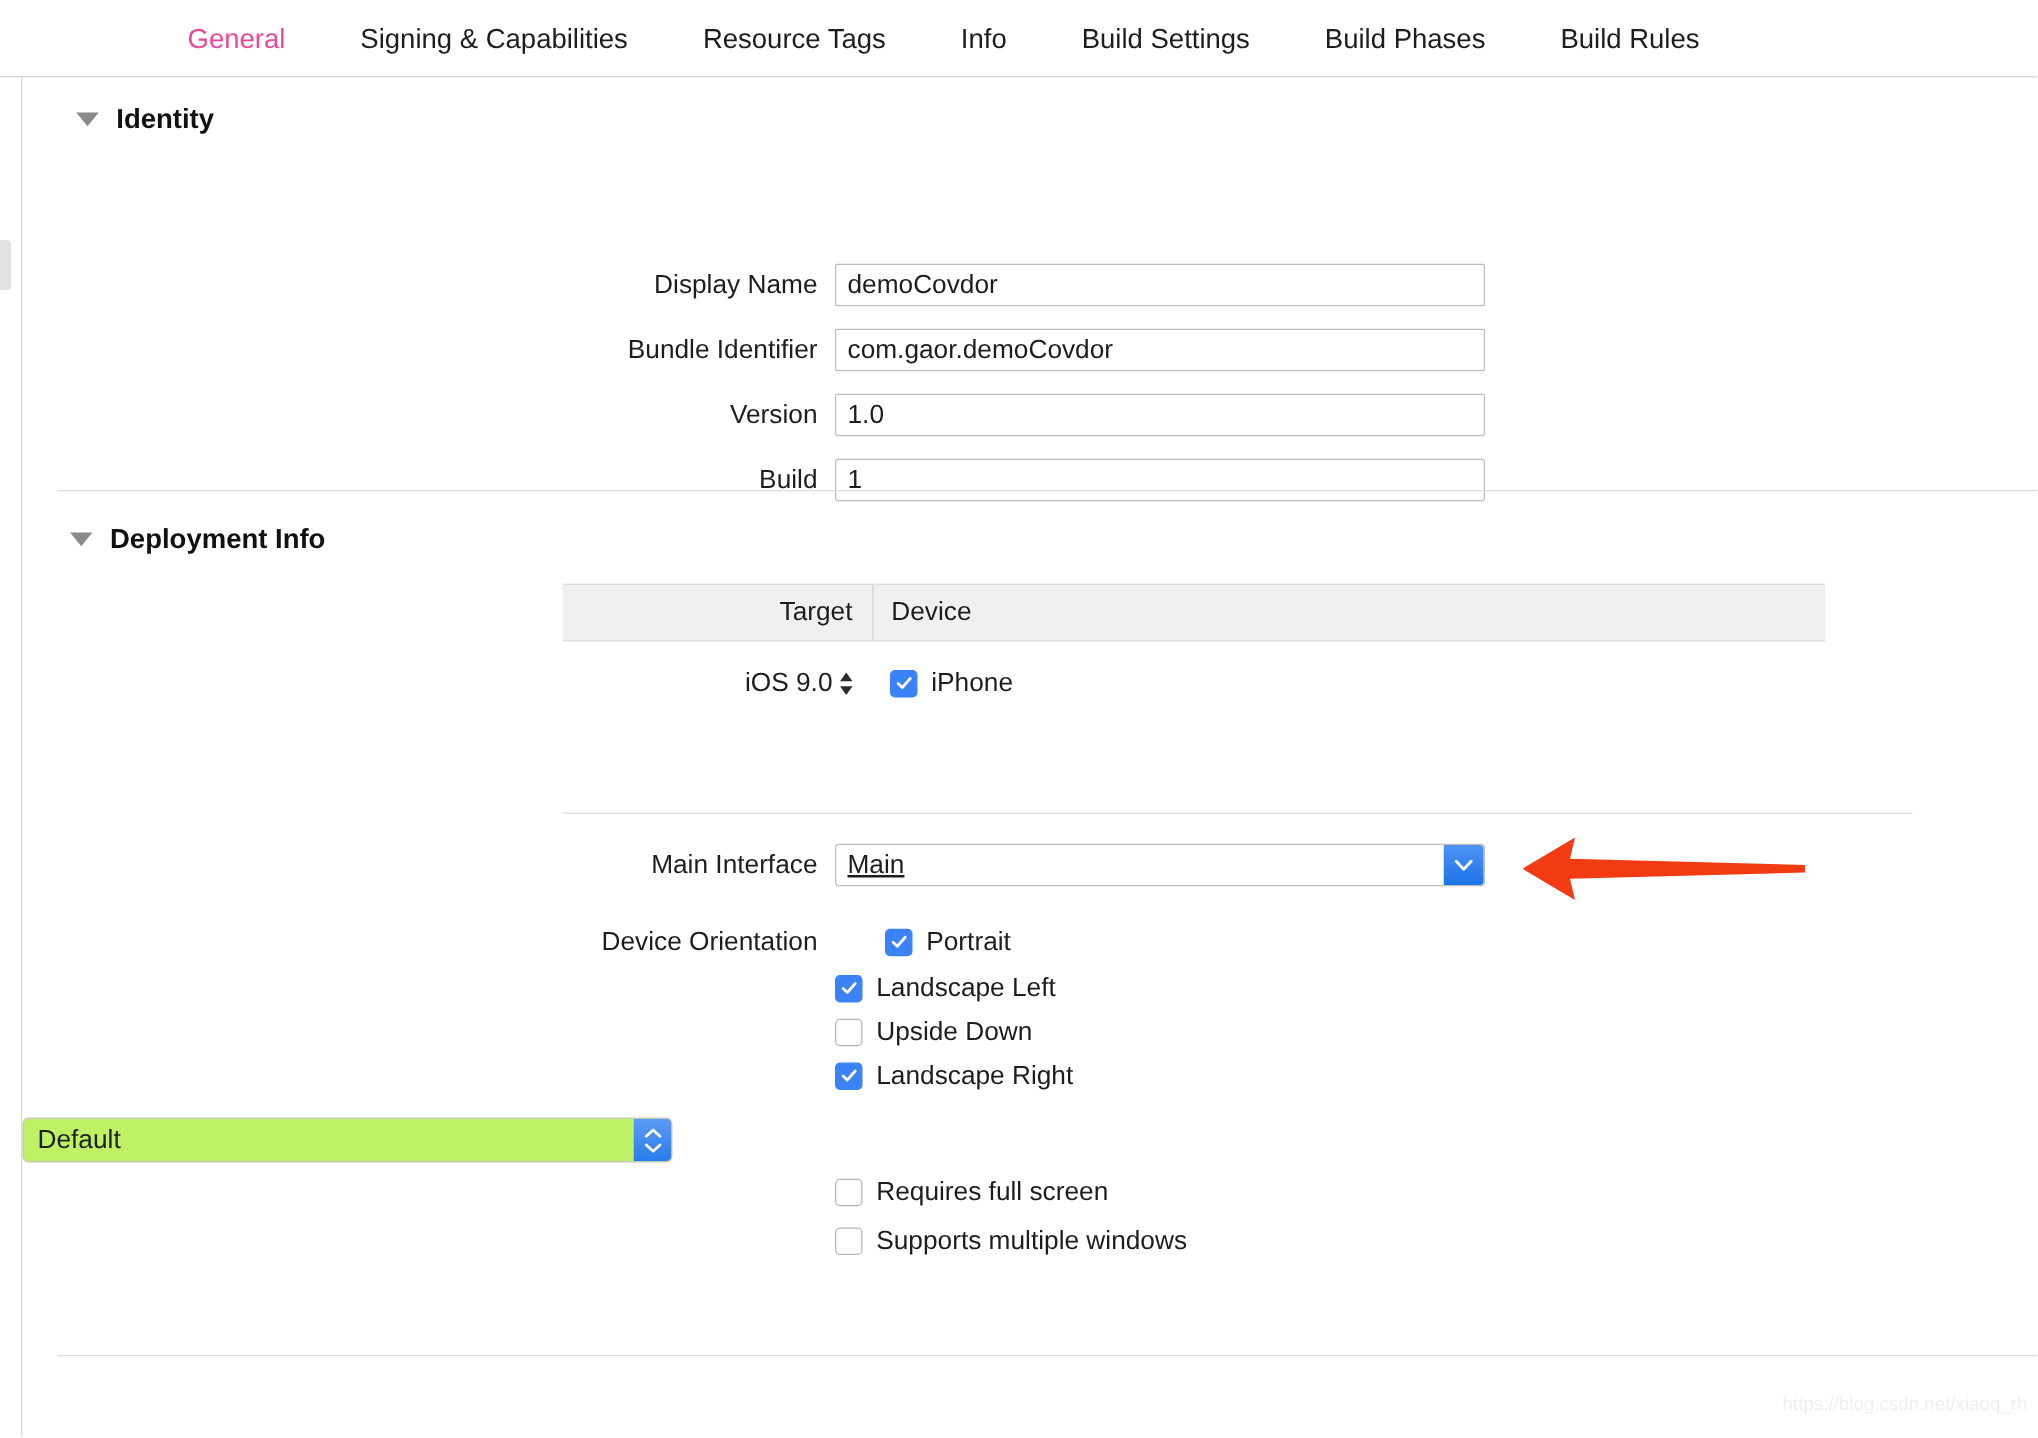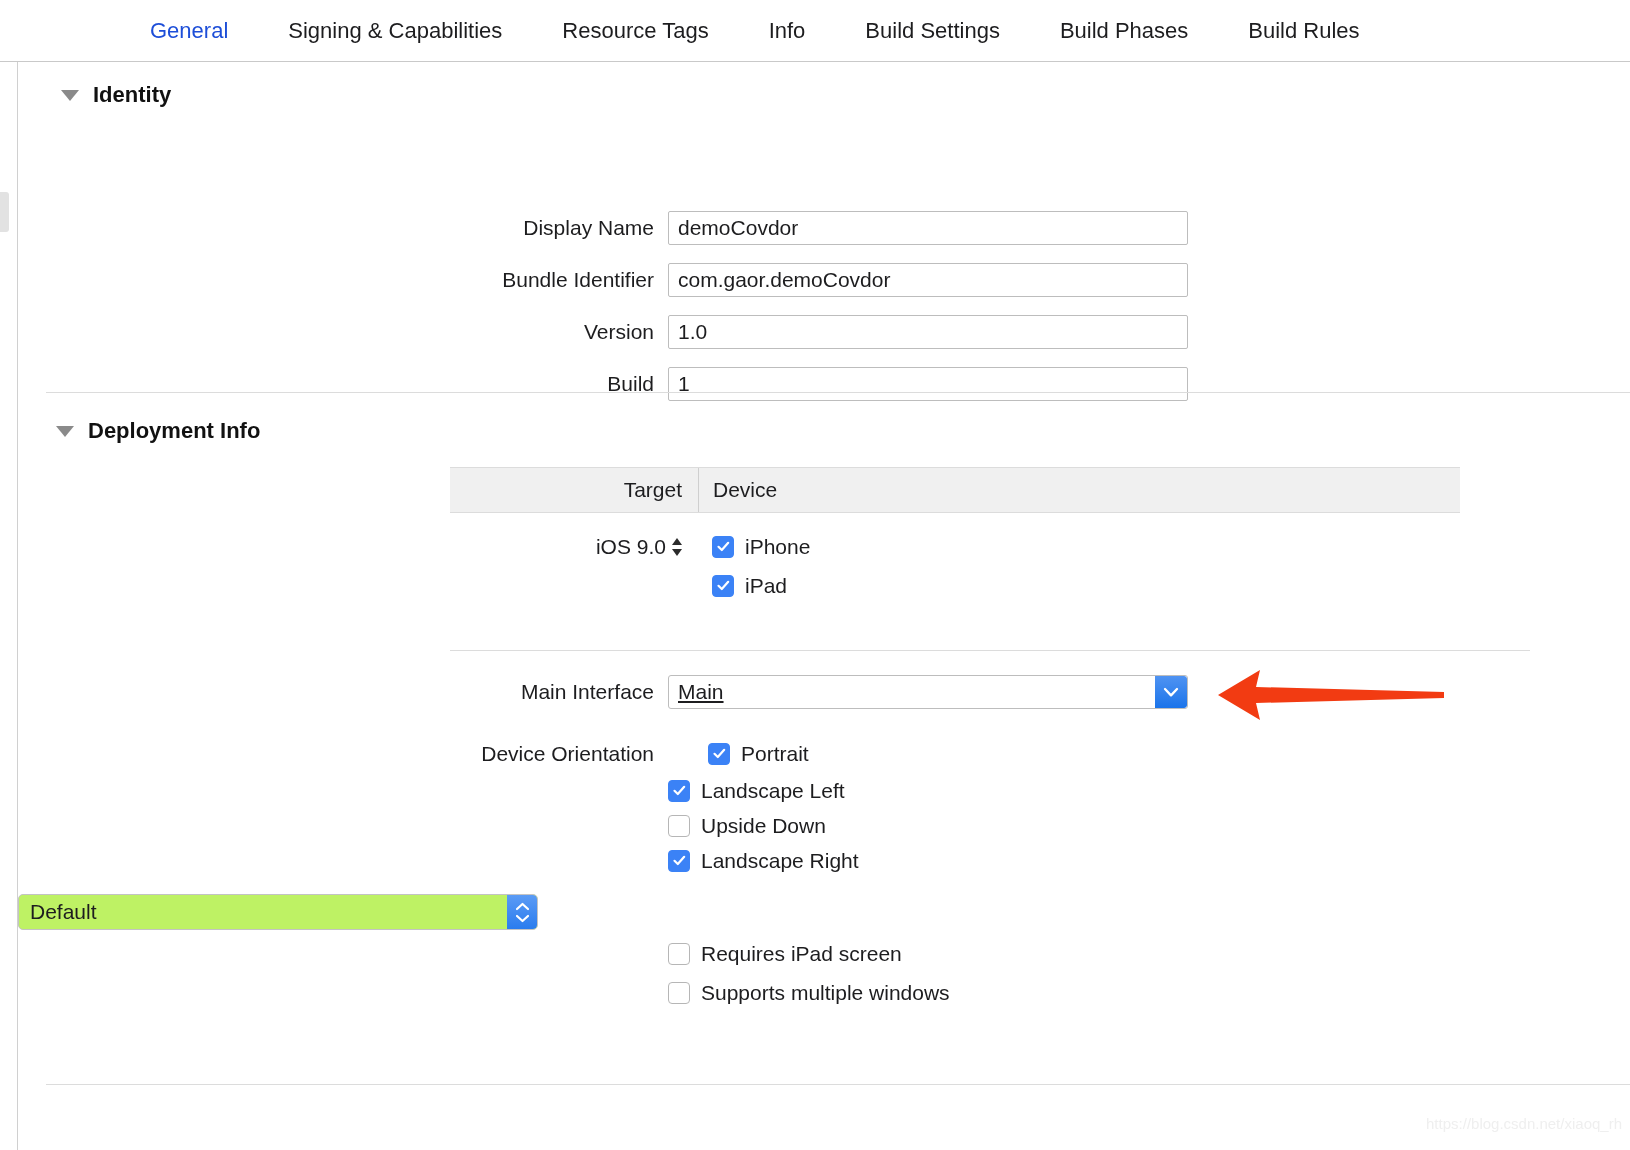--- a/index.html
+++ b/index.html
@@ -27,21 +27,21 @@
     background: #ffffff;
     border-bottom: 1px solid #c9c9c9;
   }
   .tab {
     font-size: 22px;
     color: #1d1d1f;
     margin-right: 60px;
     white-space: nowrap;
     cursor: default;
   }
-  .tab.active { color: #1d4ed8; }
+  .tab.active { color: #ec4899; }
 
   
   .left-gutter {
     position: absolute;
     left: 0;
     top: 62px;
     width: 17px;
     bottom: 0;
     border-right: 1px solid #d0d0d0;
     background: #ffffff;
@@ -346,31 +346,20 @@
         <div class="cb-row" style="padding-left:14px;">
           <span class="cb checked">
             <svg width="15" height="15" viewBox="0 0 15 15">
               <path d="M2.5 7.8 L5.8 11 L12.2 3.8" stroke="#fff" stroke-width="2.2" fill="none" stroke-linecap="round" stroke-linejoin="round"></path>
             </svg>
           </span>
           <span>iPhone</span>
         </div>
       </div>
 
-      <div class="dep-row">
-        <div class="dep-target"></div>
-        <div class="cb-row" style="padding-left:14px;">
-          <span class="cb checked">
-            <svg width="15" height="15" viewBox="0 0 15 15">
-              <path d="M2.5 7.8 L5.8 11 L12.2 3.8" stroke="#fff" stroke-width="2.2" fill="none" stroke-linecap="round" stroke-linejoin="round"></path>
-            </svg>
-          </span>
-          <span>iPad</span>
-        </div>
-      </div>
 
     </div>
   </div>
 
   <div class="hr" style="position:absolute; left:432px; right:100px; top:588px;"></div>
 
   <div class="row" style="position:absolute; left:0; top:610px; height:40px;">
     <div class="row-label">Main Interface</div>
     <div class="combo">
       <span class="value">Main</span>
@@ -441,21 +430,21 @@
     </div>
   </div>
 
   <div style="position:absolute; left:0; top:872px;">
     <div class="row" style="height:39px;">
       <div class="row-label"></div>
       <div class="cb-row">
         <span class="cb">
           
         </span>
-        <span>Requires iPad screen</span>
+        <span>Requires full screen</span>
       </div>
     </div>
     <div class="row" style="height:39px;">
       <div class="row-label"></div>
       <div class="cb-row">
         <span class="cb">
           
         </span>
         <span>Supports multiple windows</span>
       </div>

